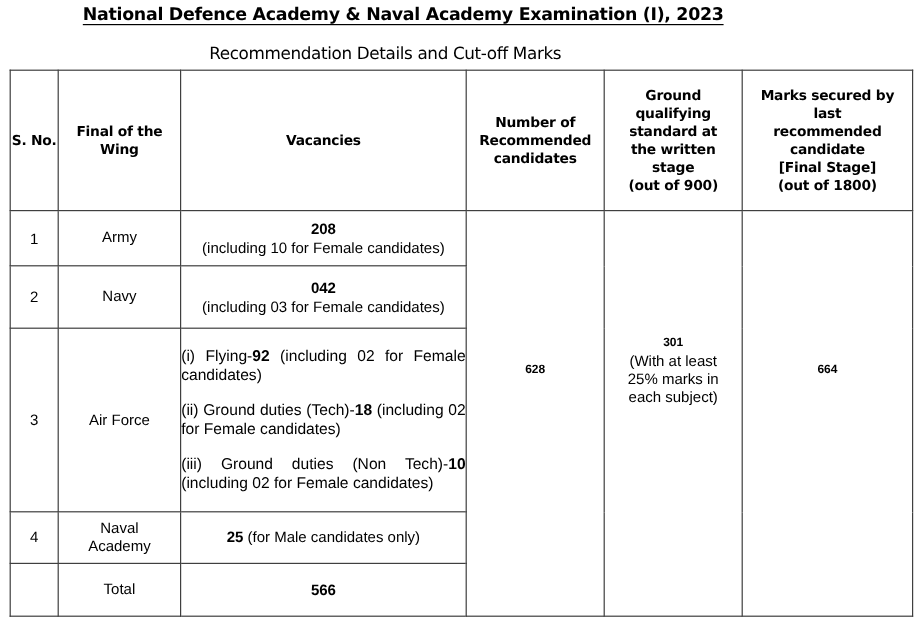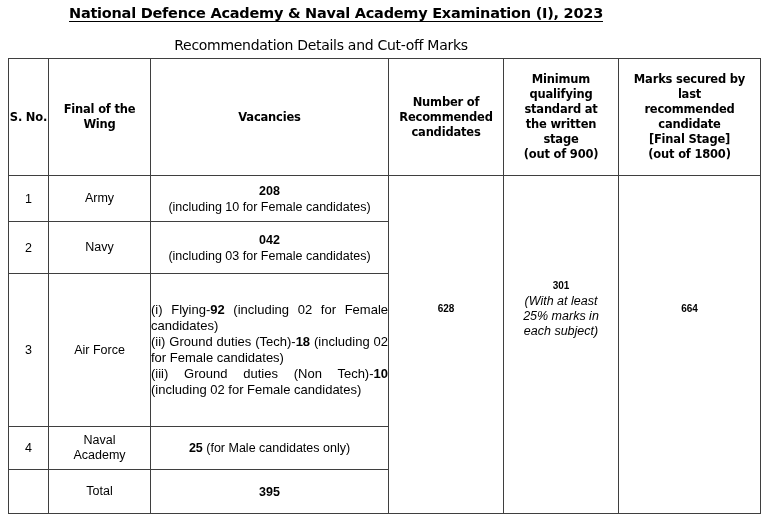--- a/index.html
+++ b/index.html
@@ -121,42 +121,41 @@
 
   
   .af-list { text-align: left; }
   .af-item {
     text-align: justify;
     text-align-last: left;
     font-size: 13px;
     line-height: 16px;
     margin: 0;
   }
-  .af-item + .af-item { }
+  .af-item + .af-item { margin-top: 13px; }
   .af-item .lead { display: inline; }
 
   
   td.merged {
     font-size: 12.5px;
     font-weight: bold;
     vertical-align: middle;
     line-height: 16px;
   }
   td.merged .big {
     display: block;
     font-weight: bold;
     font-size: 10px;
   }
   td.merged .note {
     display: block;
     font-weight: normal;
     font-size: 12.5px;
     line-height: 15px;
     padding: 0 6px;
-    font-style: italic;
   }
   
   .merge-inner {
     display: block;
     transform: translateY(-36px);
   }
 </style>
 </head>
 <body>
 
@@ -188,21 +187,21 @@
         <th class="h-vac">Vacancies</th>
         <th class="h-num">
           <span class="hdr-lines">
             <span>Number of</span>
             <span>Recommended</span>
             <span>candidates</span>
           </span>
         </th>
         <th class="h-min">
           <span class="hdr-lines">
-            <span>Minimum</span>
+            <span>Ground</span>
             <span>qualifying</span>
             <span>standard at</span>
             <span>the written</span>
             <span>stage</span>
             <span>(out of 900)</span>
           </span>
         </th>
         <th class="h-marks">
           <span class="hdr-lines">
             <span>Marks secured by</span>
@@ -274,20 +273,20 @@
             <span>Academy</span>
           </span>
         </td>
         <td class="vac vac-center"><span class="num-b">25</span><span> (for Male candidates only)</span></td>
       </tr>
 
       <tr class="r-tot">
         <td class="sno"></td>
         <td class="wing">Total</td>
         <td class="vac vac-center">
-          <span class="num-b">395</span>
+          <span class="num-b">566</span>
         </td>
       </tr>
 
     </tbody>
   </table>
 
 </div>
 
 </body></html>

